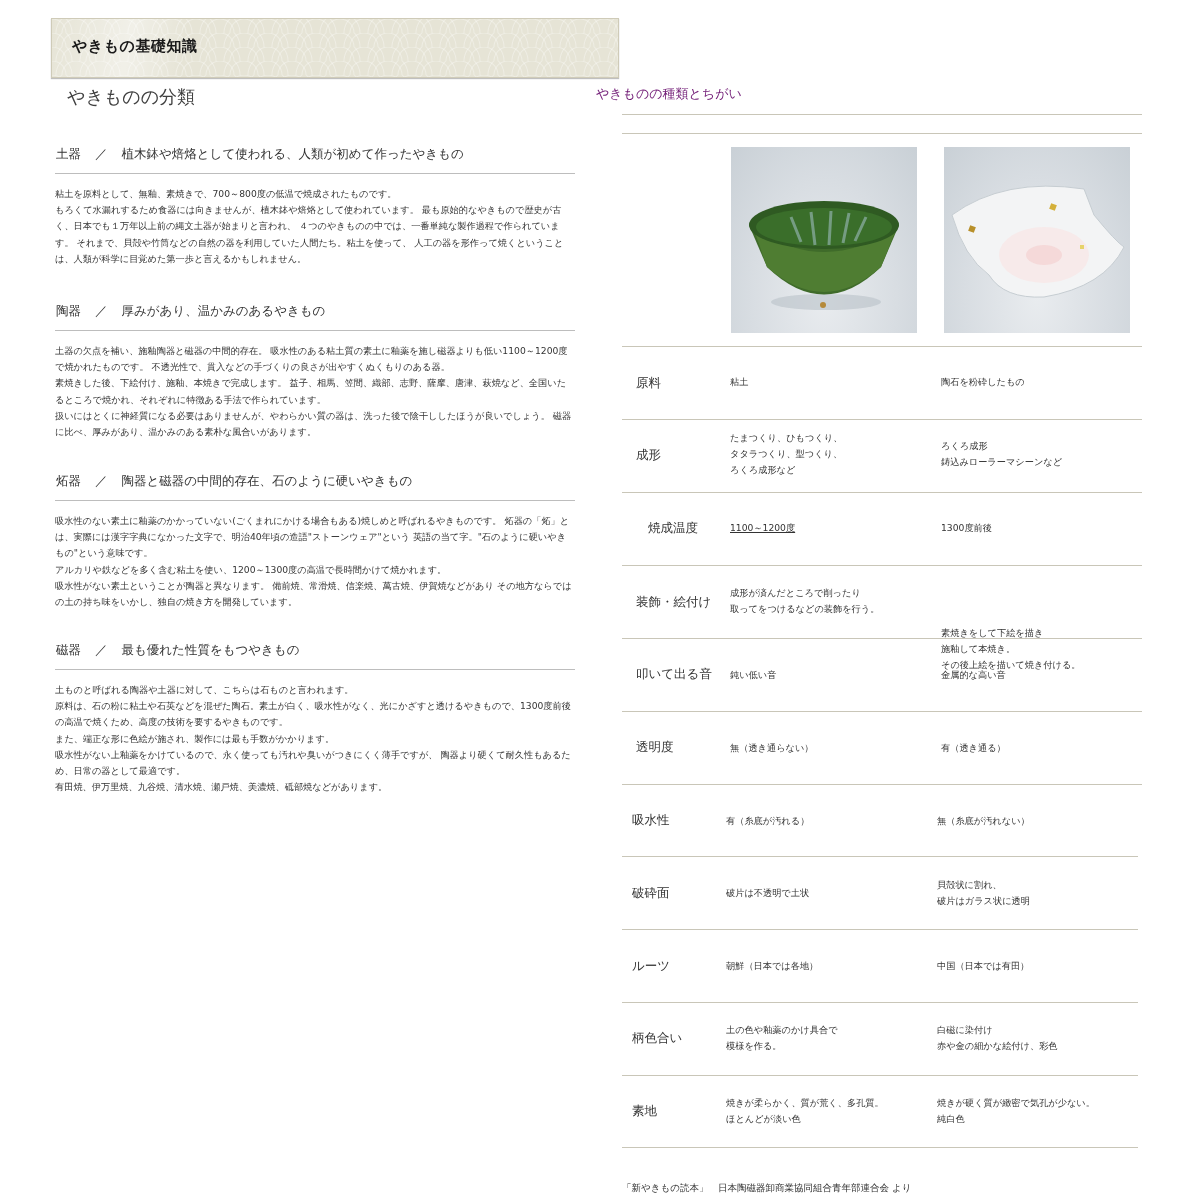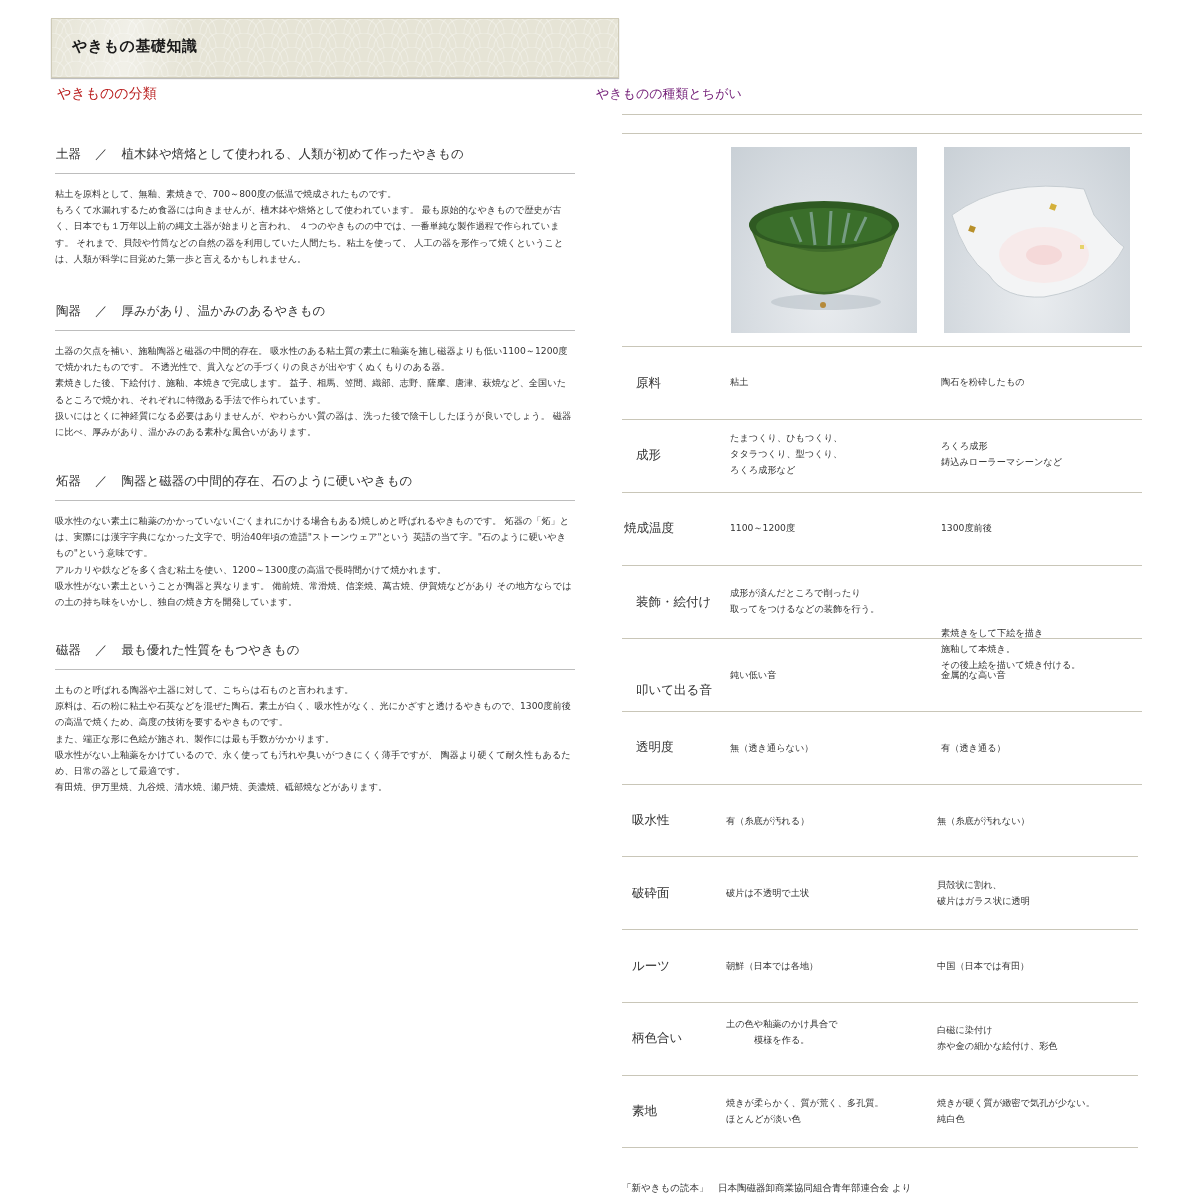--- a/index.html
+++ b/index.html
@@ -8,21 +8,21 @@
   .banner { position: absolute; left: 51px; top: 2px; width: 566px; height: 58px;
             background-color: #e6e4d6;
             background-image:
               radial-gradient(circle at 0 100%, transparent 13px, rgba(255,255,255,0.35) 14px, transparent 15px, transparent 19px, rgba(255,255,255,0.35) 20px, transparent 21px),
               radial-gradient(circle at 100% 100%, transparent 13px, rgba(255,255,255,0.35) 14px, transparent 15px, transparent 19px, rgba(255,255,255,0.35) 20px, transparent 21px),
               linear-gradient(100deg, rgba(255,255,255,0.0) 0%, rgba(255,255,255,0.45) 14%, rgba(255,255,255,0.0) 24%);
             background-size: 24px 14px, 24px 14px, 100% 100%;
             border: 1px solid #cfcbb8; box-shadow: 0 1px 1px rgba(0,0,0,0.25); margin-top: 16px; }
   .banner-title { position: absolute; left: 20px; top: 18px; font-family: "DejaVu Serif", serif;
                   font-size: 15px; font-weight: bold; color: #1a1a1a; letter-spacing: 0.5px; }
-  .section-title { position: absolute; left: 57px; top: 85px; font-size: 14px; color: #b91c1c; }
+  .section-title { position: absolute; left: 67px; top: 85px; font-size: 18px; color: #404040; }
   .cat { position: absolute; left: 55px; width: 520px; }
   .cat-head { font-size: 12.5px; color: #333; padding: 0 0 10px 1px; border-bottom: 1px solid #bdbdbd; }
   .cat-head .sep { display: inline-block; margin: 0 14px; }
   .cat-body { font-size: 9.2px; line-height: 16.2px; color: #333; padding-top: 12px; white-space: pre-line; }
 
   .right-title { position: absolute; left: 596px; top: 85px; font-size: 13px; color: #701a75; }
   .rule { position: absolute; height: 1px; background: #c9c6b8; }
   .photo { position: absolute; top: 147px; width: 186px; height: 186px; overflow: hidden;
            background: radial-gradient(ellipse at 50% 80%, #e9ecef 0%, #d8dde2 55%, #c9d0d6 100%); }
   .row { position: absolute; left: 622px; width: 518px; }
@@ -116,38 +116,38 @@
   <div class="row-label" style="left:14px; top:27px;">成形</div>
   <div class="row-cell" style="left:108px; top:10px;">たまつくり、ひもつくり、
 タタラつくり、型つくり、
 ろくろ成形など</div>
   <div class="row-cell" style="left:319px; top:18px;">ろくろ成形
 鋳込みローラーマシーンなど</div>
 </div>
 <div class="rule" style="left:622px; top:492px; width:520px;"></div>
 
 <div class="row" style="top:493px; height:72px;">
-  <div class="row-label" style="left:2px; top:27px;">焼成温度</div>
-  <div class="row-cell" style="left:108px; top:27px;">1100～1200度</div>
+  <div class="row-label" style="left:26px; top:27px;">焼成温度</div>
+  <div class="row-cell" style="left:108px; top:27px;text-decoration:underline;">1100～1200度</div>
   <div class="row-cell" style="left:319px; top:27px;">1300度前後</div>
 </div>
 <div class="rule" style="left:622px; top:565px; width:520px;"></div>
 
 <div class="row" style="top:566px; height:72px;">
   <div class="row-label" style="left:14px; top:28px;">装飾・絵付け</div>
   <div class="row-cell" style="left:108px; top:19px;">成形が済んだところで削ったり
 取ってをつけるなどの装飾を行う。</div>
   <div class="row-cell" style="left:319px; top:11px;margin-top:48px;">素焼きをして下絵を描き
 施釉して本焼き。
 その後上絵を描いて焼き付ける。</div>
 </div>
 <div class="rule" style="left:622px; top:638px; width:520px;"></div>
 
 <div class="row" style="top:639px; height:72px;">
-  <div class="row-label" style="left:14px; top:27px;margin-top:16px;">叩いて出る音</div>
+  <div class="row-label" style="left:14px; top:27px;">叩いて出る音</div>
   <div class="row-cell" style="left:108px; top:28px;">鈍い低い音</div>
   <div class="row-cell" style="left:319px; top:28px;">金属的な高い音</div>
 </div>
 <div class="rule" style="left:622px; top:711px; width:520px;"></div>
 
 <div class="row" style="top:712px; height:72px;text-align:center;">
   <div class="row-label" style="left:14px; top:27px;">透明度</div>
   <div class="row-cell" style="left:108px; top:28px;">無（透き通らない）</div>
   <div class="row-cell" style="left:319px; top:28px;">有（透き通る）</div>
 </div>
@@ -170,21 +170,21 @@
 
 <div class="row" style="top:930px; height:72px;">
   <div class="row-label" style="left:10px; top:28px;">ルーツ</div>
   <div class="row-cell" style="left:104px; top:28px;">朝鮮（日本では各地）</div>
   <div class="row-cell" style="left:315px; top:28px;">中国（日本では有田）</div>
 </div>
 <div class="rule" style="left:622px; top:1002px; width:516px;"></div>
 
 <div class="row" style="top:1003px; height:72px;">
   <div class="row-label" style="left:10px; top:27px;">柄色合い</div>
-  <div class="row-cell" style="left:104px; top:13px;text-align:center;">土の色や釉薬のかけ具合で
+  <div class="row-cell" style="left:104px; top:19px;">土の色や釉薬のかけ具合で
 模様を作る。</div>
   <div class="row-cell" style="left:315px; top:19px;">白磁に染付け
 赤や金の細かな絵付け、彩色</div>
 </div>
 <div class="rule" style="left:622px; top:1075px; width:516px;"></div>
 
 <div class="row" style="top:1076px; height:72px;">
   <div class="row-label" style="left:10px; top:27px;">素地</div>
   <div class="row-cell" style="left:104px; top:19px;">焼きが柔らかく、質が荒く、多孔質。
 ほとんどが淡い色</div>

